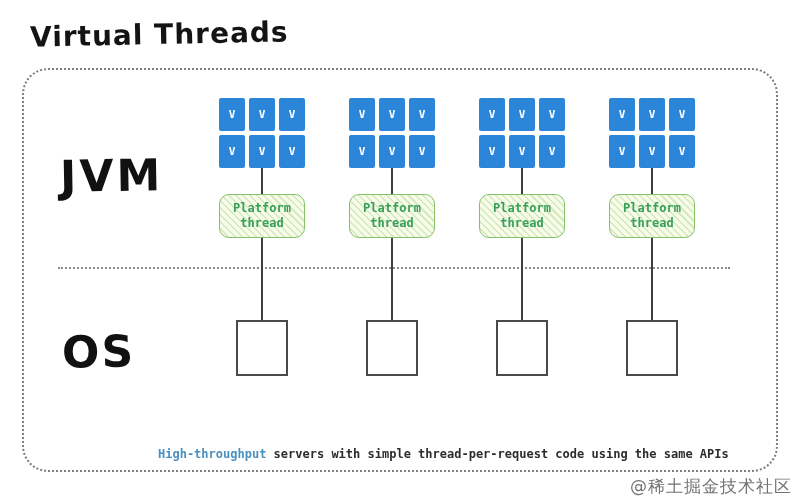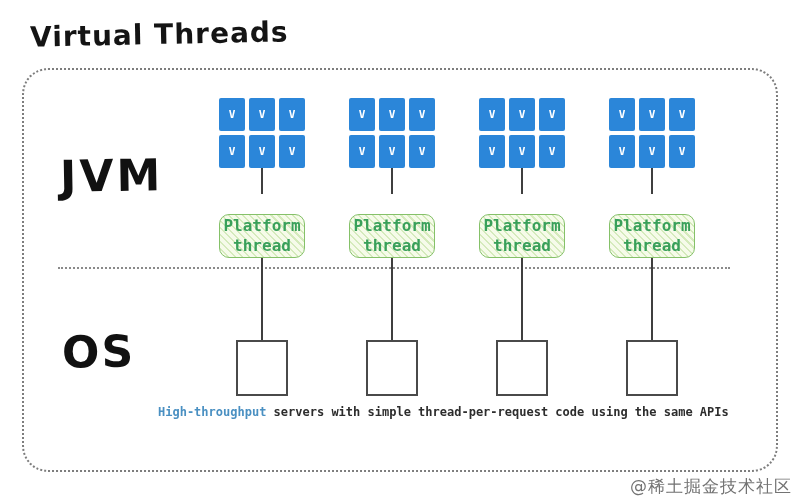--- a/index.html
+++ b/index.html
@@ -41,32 +41,32 @@
   .connector-top { width:2px; height:26px; background:#3f3f3f; }
   .connector-bottom { width:2px; height:82px; background:#3f3f3f; }
   .platform-box {
     width:86px; height:44px; box-sizing:border-box;
     border:1.5px solid #85c169; border-radius:10px;
     background:
       repeating-linear-gradient(45deg, rgba(164,210,120,0.40) 0 1.5px, rgba(246,251,234,0.92) 1.5px 5px),
       #f6fbea;
     display:flex; flex-direction:column; align-items:center; justify-content:center;
     color:#39a05a; font-family:"DejaVu Sans Mono", monospace;
-    font-weight:bold; font-size:16px; line-height:1.25;margin-top:20px;
+    font-weight:bold; font-size:12px; line-height:1.25;
   }
   .os-square {
     width:52px; height:56px; box-sizing:border-box;
     border:2px solid #4a4a4a; background:#ffffff;
   }
   .separator {
     position:absolute; left:58px; top:267px; width:672px; height:0;
     border-top:2px dotted #8a8a8a;
   }
   .caption {
-    position:absolute; left:158px; top:405px;
+    position:absolute; left:158px; top:447px;
     font-family:"DejaVu Sans Mono", monospace; font-size:12px; font-weight:bold;
     color:#2d2d2d; white-space:pre;
   }
   .caption .hl { color:#4a90c2; }
   .watermark {
     position:absolute; right:8px; bottom:2px;
     font-size:17px; color:#737373; letter-spacing:1px;
   }
 </style>
 </head>

